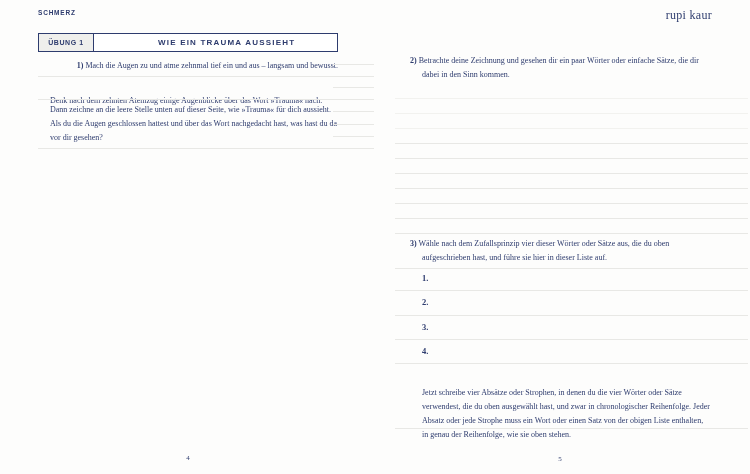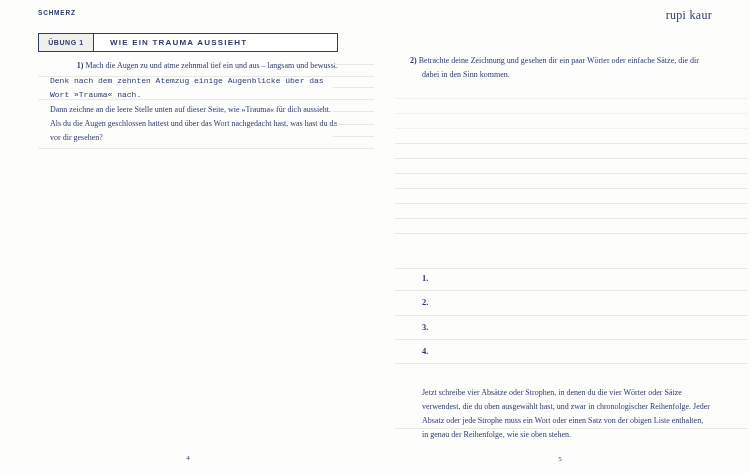--- a/index.html
+++ b/index.html
@@ -29,21 +29,21 @@
   }
   .exbox .label-cell{
     width:54px;display:flex;align-items:center;justify-content:center;
     border-right:1.5px solid #2e3c6e;background:#efefec;
     font-family:"Liberation Sans", sans-serif;font-weight:bold;
     font-size:7px;letter-spacing:0.6px;white-space:nowrap;
   }
   .exbox .title-cell{
     flex:1;display:flex;align-items:center;padding-left:16px;
     font-family:"Liberation Sans", sans-serif;font-weight:bold;
-    font-size:8px;letter-spacing:1.2px;white-space:nowrap;
+    font-size:8px;letter-spacing:1.2px;white-space:nowrap;margin-left:48px;
   }
   
   .para{
     font-size:8px;line-height:14px;color:#2e3c6e;
   }
   .hang{padding-left:12px;text-indent:-12px;}
   .hang .num{font-weight:bold;}
   
   .rule{position:absolute;height:1px;background:#e8e8e5;}
   .rule.faint{background:#f2f2ef;}
@@ -69,21 +69,21 @@
     <div class="title-cell">WIE EIN TRAUMA AUSSIEHT</div>
   </div>
 
   <div class="abs para hang" style="left:38px;top:59px;width:288px;text-align:right;">
     <span class="num">1)</span>
     <span>Mach die Augen zu und atme zehnmal tief ein und aus – langsam und bewusst.</span>
   </div>
 
   <div class="rule" style="left:38px;top:76px;width:336px;"></div>
 
-  <div class="abs para" style="left:50px;top:74px;width:288px;font-family:Liberation Mono, monospace;">Denk nach dem zehnten Atemzug einige Augenblicke über das Wort »Trauma« nach.</div>
+  <div class="abs para" style="left:50px;top:94px;width:288px;">Denk nach dem zehnten Atemzug einige Augenblicke über das Wort »Trauma« nach.</div>
 
   <div class="rule" style="left:38px;top:99px;width:336px;"></div>
 
   <div class="abs para" style="left:50px;top:103px;width:288px;">Dann zeichne an die leere Stelle unten auf dieser Seite, wie »Trauma« für dich aussieht. Als du die Augen geschlossen hattest und über das Wort nachgedacht hast, was hast du da vor dir gesehen?</div>
 
   <div class="rule" style="left:38px;top:148px;width:336px;"></div>
 
   <div class="rule" style="left:333px;top:64px;width:41px;"></div>
   <div class="rule" style="left:333px;top:87px;width:41px;"></div>
   <div class="rule" style="left:333px;top:111px;width:41px;"></div>
@@ -109,20 +109,24 @@
   <div class="rule faint" style="left:20px;top:128px;width:353px;"></div>
 
   <div class="rule" style="left:20px;top:143px;width:353px;"></div>
   <div class="rule" style="left:20px;top:158px;width:353px;"></div>
   <div class="rule" style="left:20px;top:173px;width:353px;"></div>
   <div class="rule" style="left:20px;top:188px;width:353px;"></div>
   <div class="rule" style="left:20px;top:203px;width:353px;"></div>
   <div class="rule" style="left:20px;top:218px;width:353px;"></div>
   <div class="rule" style="left:20px;top:233px;width:353px;"></div>
 
+  <div class="abs para hang" style="left:35px;top:237px;width:288px;">
+    <span class="num">3)</span>
+    <span>Wähle nach dem Zufallsprinzip vier dieser Wörter oder Sätze aus, die du oben aufgeschrieben hast, und führe sie hier in dieser Liste auf.</span>
+  </div>
 
   <div class="rule" style="left:20px;top:268px;width:353px;"></div>
 
   <div class="list-num" style="left:47px;top:273px;">1.</div>
   <div class="rule" style="left:20px;top:290px;width:353px;"></div>
 
   <div class="list-num" style="left:47px;top:297px;">2.</div>
   <div class="rule" style="left:20px;top:315px;width:353px;"></div>
 
   <div class="list-num" style="left:47px;top:322px;">3.</div>

